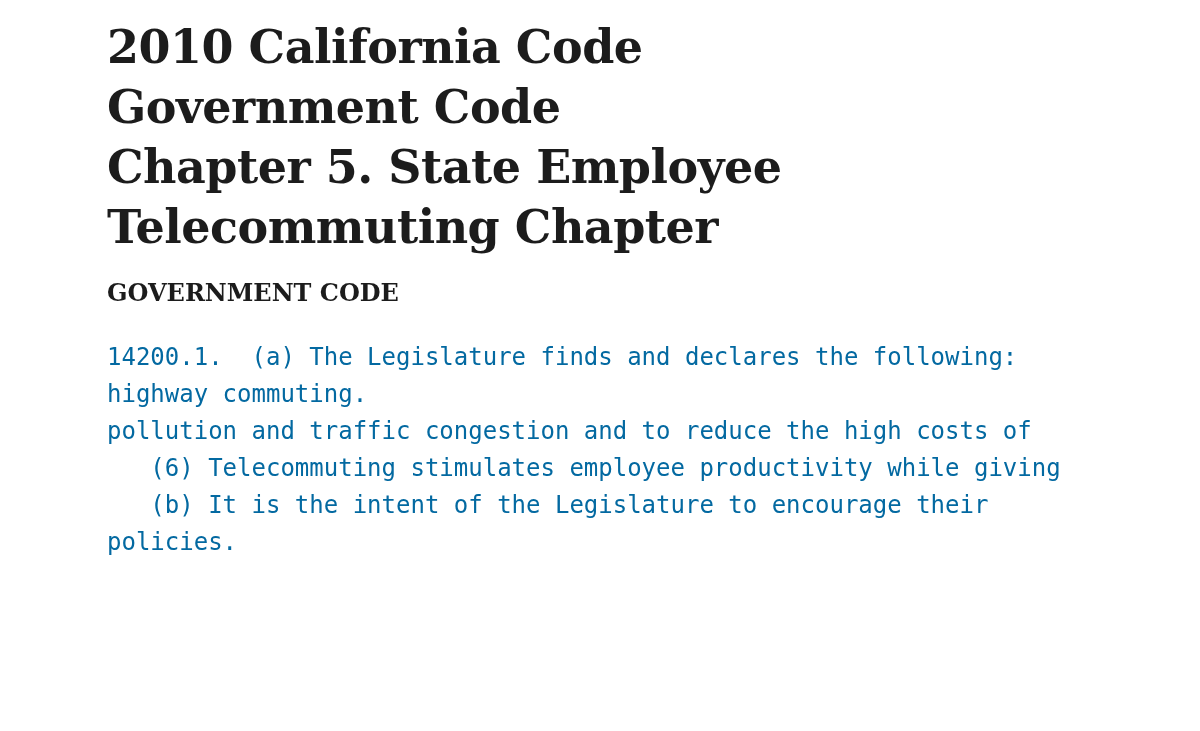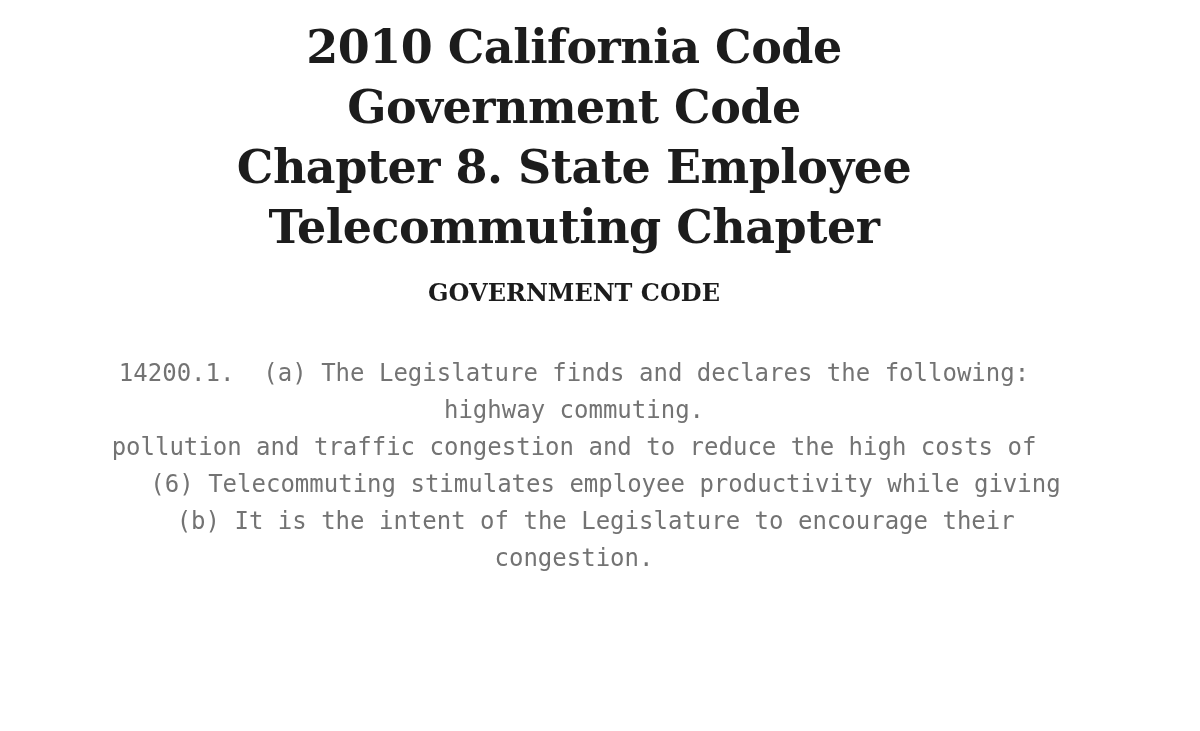--- a/index.html
+++ b/index.html
@@ -6,70 +6,69 @@
   html, body {
     width: 1200px;
     height: 731px;
     background: #ffffff;
     overflow: hidden;
     font-family: "DejaVu Serif", serif;
   }
   .doc {
     padding: 17px 27px 0 107px;
     width: 1068px;
-    text-align: center;
   }
   .page-title {
     font-family: "DejaVu Serif", "Liberation Serif", serif;
     font-weight: 700;
     font-size: 46px;
     line-height: 60px;
     color: #1c1c1c;
     letter-spacing: -0.5px;
   }
   .page-title .title-line { display: block; }
   .doc-subtitle {
     margin-top: 18px;
     font-family: "DejaVu Serif", "Liberation Serif", serif;
     font-weight: 700;
     font-size: 24px;
     line-height: 36px;
     color: #1c1c1c;
   }
   .doc-subtitle .subtitle-line { display: block; }
   .statute {
-    margin-top: 44px;
+    margin-top: 28px;
     font-family: "DejaVu Sans Mono", "Liberation Mono", monospace;
     font-size: 24px;
     line-height: 37px;
-    color: #737373;
+    color: #0369a1;
   }
   .statute .statute-line {
     display: block;
     white-space: pre;
   }
 </style>
 </head>
 <body>
 
 <div class="doc">
 
   <h1 class="page-title">
     <span class="title-line">2010 California Code</span>
     <span class="title-line">Government Code</span>
-    <span class="title-line">Chapter 8. State Employee</span>
+    <span class="title-line">Chapter 5. State Employee</span>
     <span class="title-line">Telecommuting Chapter</span>
   </h1>
 
   <h2 class="doc-subtitle">
     <span class="subtitle-line">GOVERNMENT CODE</span>
   </h2>
 
   <div class="statute">
     <span class="statute-line">14200.1.  (a) The Legislature finds and declares the following:</span>
     <span class="statute-line">highway commuting.</span>
     <span class="statute-line">pollution and traffic congestion and to reduce the high costs of</span>
     <span class="statute-line">   (6) Telecommuting stimulates employee productivity while giving</span>
     <span class="statute-line">   (b) It is the intent of the Legislature to encourage their</span>
-    <span class="statute-line">congestion.</span>
+    <span class="statute-line">policies.</span>
   </div>
 
 </div>
 
 </body></html>

